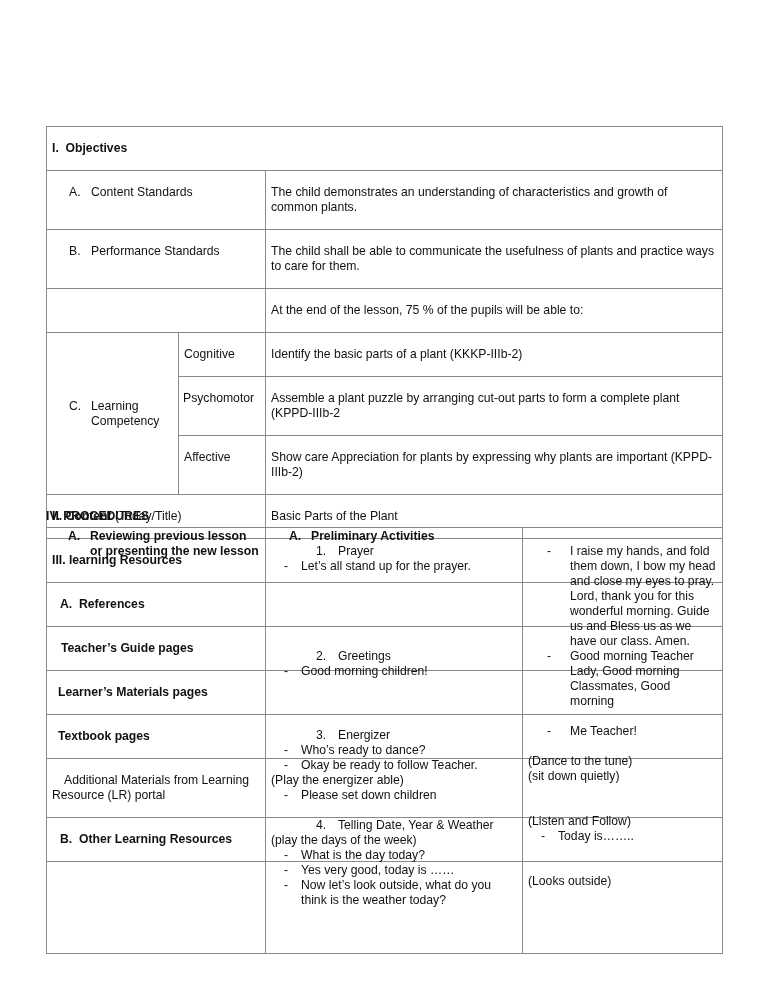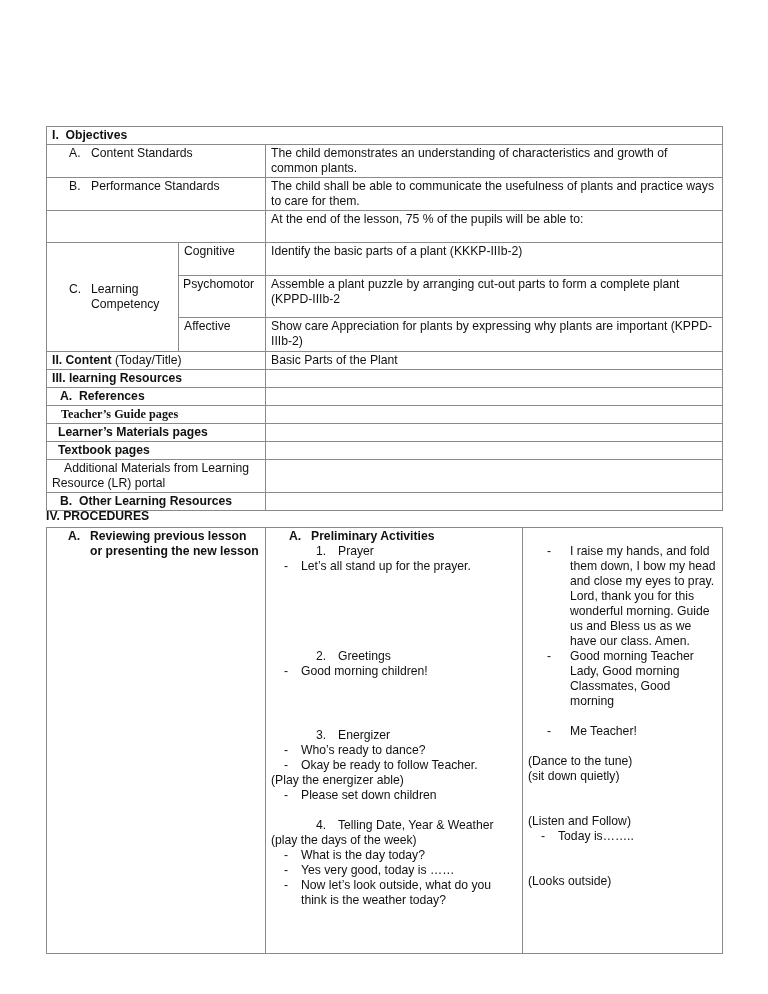--- a/index.html
+++ b/index.html
@@ -8,21 +8,21 @@
     font-family: "Liberation Sans", sans-serif; font-size: 12.2px; color: #111;
     line-height: 15px;
   }
   table { border-collapse: collapse; position: absolute; table-layout: fixed; }
   td { border: 1px solid #8a8a8a; vertical-align: top; padding: 0 4px; }
   .b { font-weight: bold; }
   .hdr { left: 46px; top: 42px; width: 674px; }
   .hdr td { height: 16px; padding: 0 5px; }
   .hdr td.lbl { font-weight: bold; }
   .obj { left: 46px; top: 126px; width: 676px; }
-  .obj td { padding: 1px 5px; }
+  .obj td { padding: 14px 5px; }
   .proc { left: 46px; top: 527px; width: 676px; }
   .proc td { padding: 1px 5px; }
   .sec-label { position: absolute; left: 46px; top: 509px; font-weight: bold; }
   .ind-a { padding-left: 22px !important; }
   .ind-b { padding-left: 13px !important; }
   .letter { display: inline-block; width: 22px; }
   .center { text-align: center; }
   .line { display: block; min-height: 15px; }
   .dash { display: inline-block; width: 30px; text-align: center; }
   .hang { display: flex; }
@@ -96,21 +96,21 @@
     <td>Basic Parts of the Plant</td>
   </tr>
   <tr style="height:17px;">
     <td colspan="2" class="b">III. learning Resources</td>
     <td></td>
   </tr>
   <tr style="height:17px;">
     <td colspan="2" class="b ind-b" style="white-space:pre;">A.  References</td>
     <td></td>
   </tr>
-  <tr style="height:17px;font-family:Liberation Serif, serif;">
+  <tr style="height:17px;">
     <td colspan="2" class="b" style="padding-left:14px;">Teacher’s Guide pages</td>
     <td></td>
   </tr>
   <tr style="height:17px;">
     <td colspan="2" class="b" style="padding-left:11px;">Learner’s Materials pages</td>
     <td></td>
   </tr>
   <tr style="height:17px;">
     <td colspan="2" class="b" style="padding-left:11px;">Textbook pages</td>
     <td></td>

